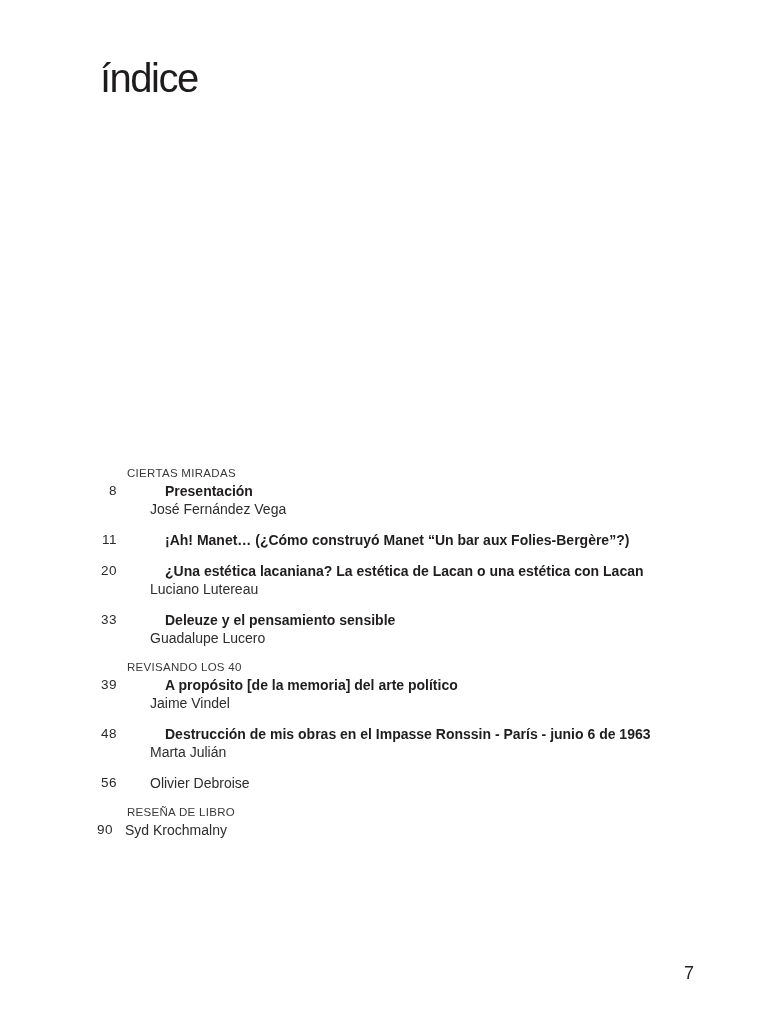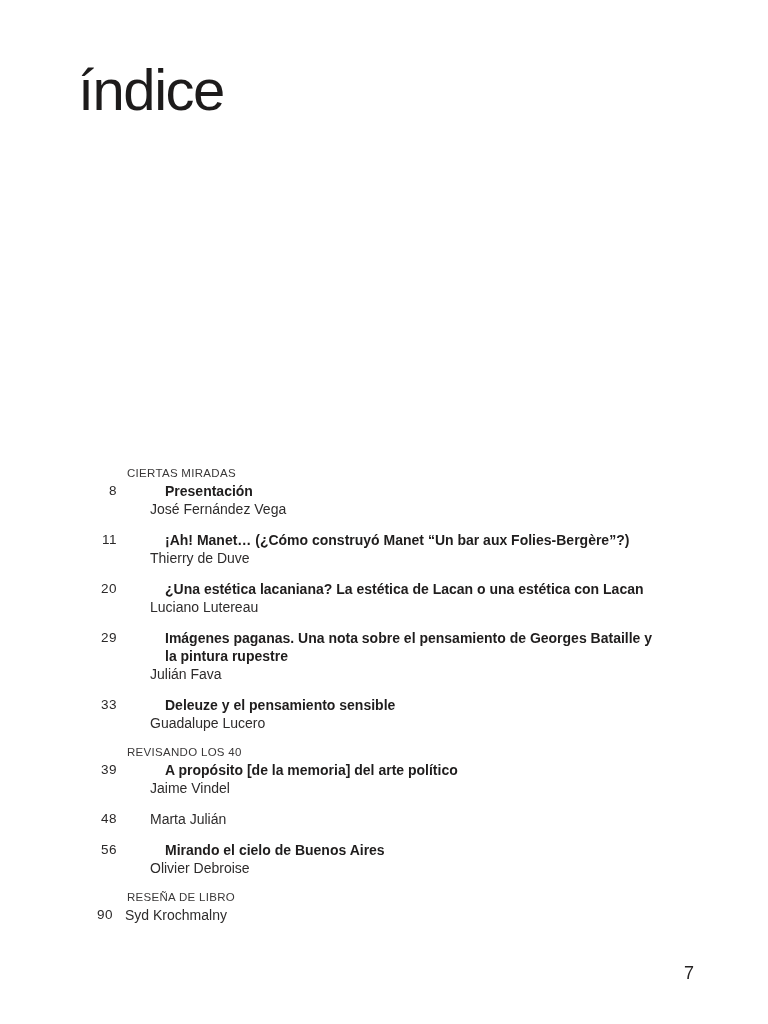--- a/index.html
+++ b/index.html
@@ -11,22 +11,22 @@
     overflow: hidden;
     position: relative;
   }
   .page {
     position: relative;
     width: 768px; height: 1024px;
     background: #ffffff;
   }
   .page-title {
     position: absolute;
-    left: 78px; top: 56px;
-    font-size: 58px;
+    left: 100px; top: 56px;
+    font-size: 40px;
     font-weight: 400;
     letter-spacing: -1.5px;
     color: #1d1b1b;
   }
   .toc {
     position: absolute;
     left: 0; top: 466px;
     width: 768px;
   }
   .section-label {
@@ -97,39 +97,31 @@
         <div class="body">
           <div class="title">Presentación</div>
           <div class="author">José Fernández Vega</div>
         </div>
       </div>
 
       <div class="entry">
         <div class="num">11</div>
         <div class="body">
           <div class="title">¡Ah! Manet… (¿Cómo construyó Manet “Un bar aux Folies-Bergère”?)</div>
-          <div class="author">Thierry de Duve</div>
         </div>
       </div>
 
       <div class="entry">
         <div class="num">20</div>
         <div class="body">
           <div class="title">¿Una estética lacaniana? La estética de Lacan o una estética con Lacan</div>
           <div class="author">Luciano Lutereau</div>
         </div>
       </div>
 
-      <div class="entry">
-        <div class="num">29</div>
-        <div class="body">
-          <div class="title">Imágenes paganas. Una nota sobre el pensamiento de Georges Bataille y la pintura rupestre</div>
-          <div class="author">Julián Fava</div>
-        </div>
-      </div>
 
       <div class="entry">
         <div class="num">33</div>
         <div class="body">
           <div class="title">Deleuze y el pensamiento sensible</div>
           <div class="author">Guadalupe Lucero</div>
         </div>
       </div>
     </div>
 
@@ -140,28 +132,28 @@
         <div class="num">39</div>
         <div class="body">
           <div class="title">A propósito [de la memoria] del arte político</div>
           <div class="author">Jaime Vindel</div>
         </div>
       </div>
 
       <div class="entry">
         <div class="num">48</div>
         <div class="body">
+          <div class="title">Destrucción de mis obras en el Impasse Ronssin - París - junio 6 de 1963</div>
           <div class="author">Marta Julián</div>
         </div>
       </div>
 
       <div class="entry">
         <div class="num">56</div>
         <div class="body">
-          <div class="title">Mirando el cielo de Buenos Aires</div>
           <div class="author">Olivier Debroise</div>
         </div>
       </div>
     </div>
 
     <div class="section outdent">
       <div class="section-label">RESEÑA DE LIBRO</div>
 
       <div class="entry">
         <div class="num">90</div>

